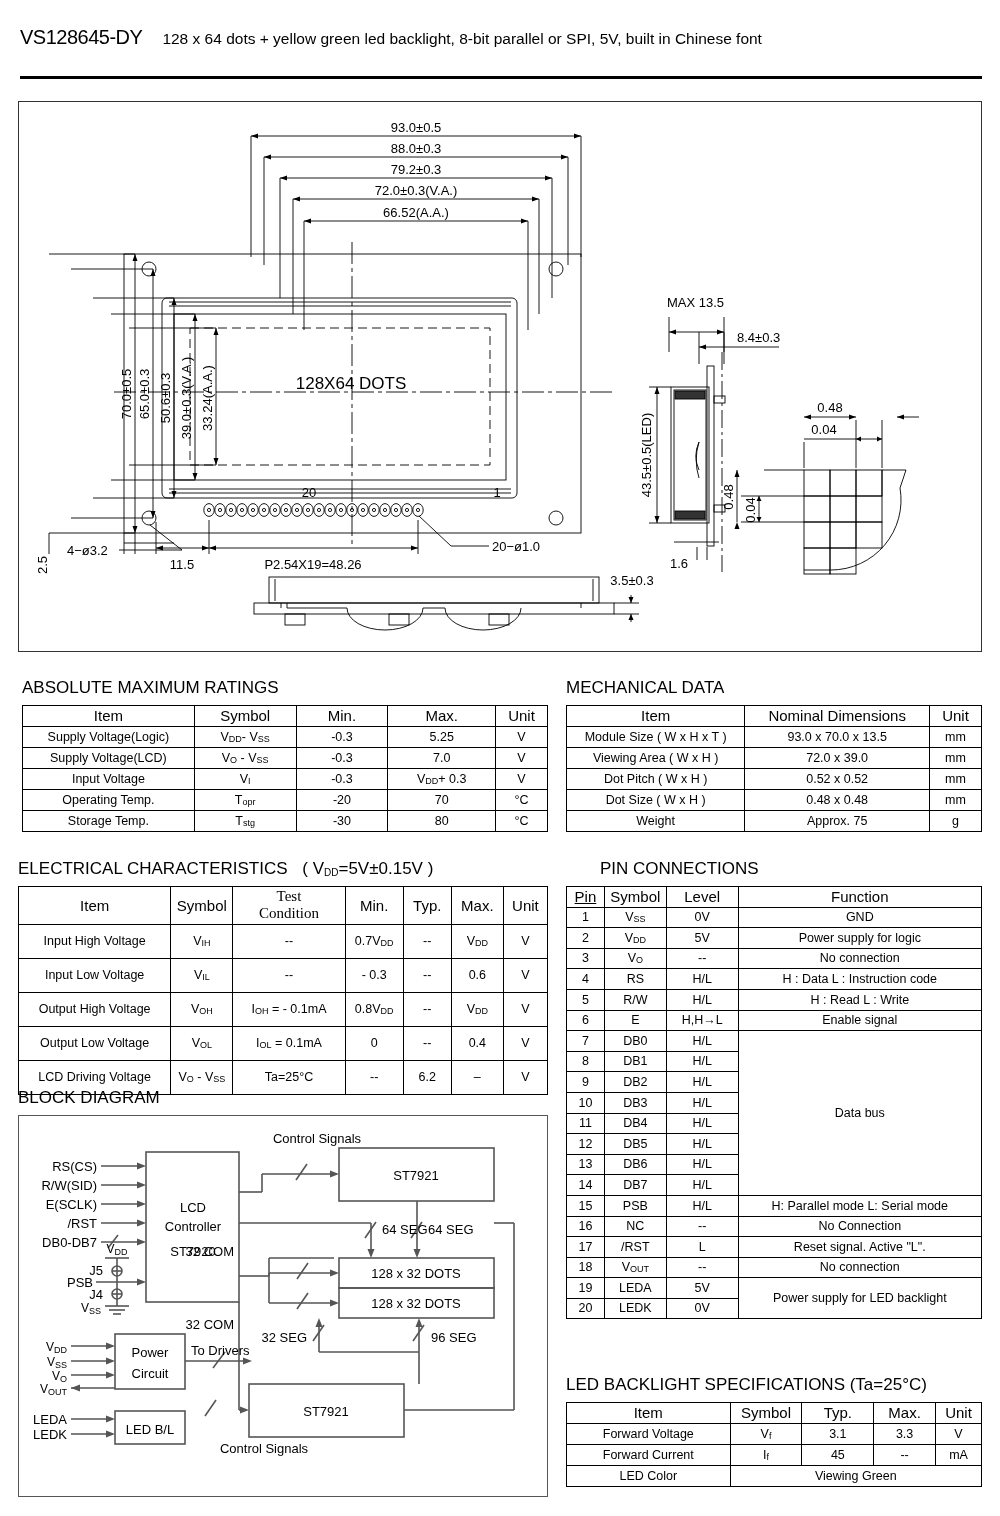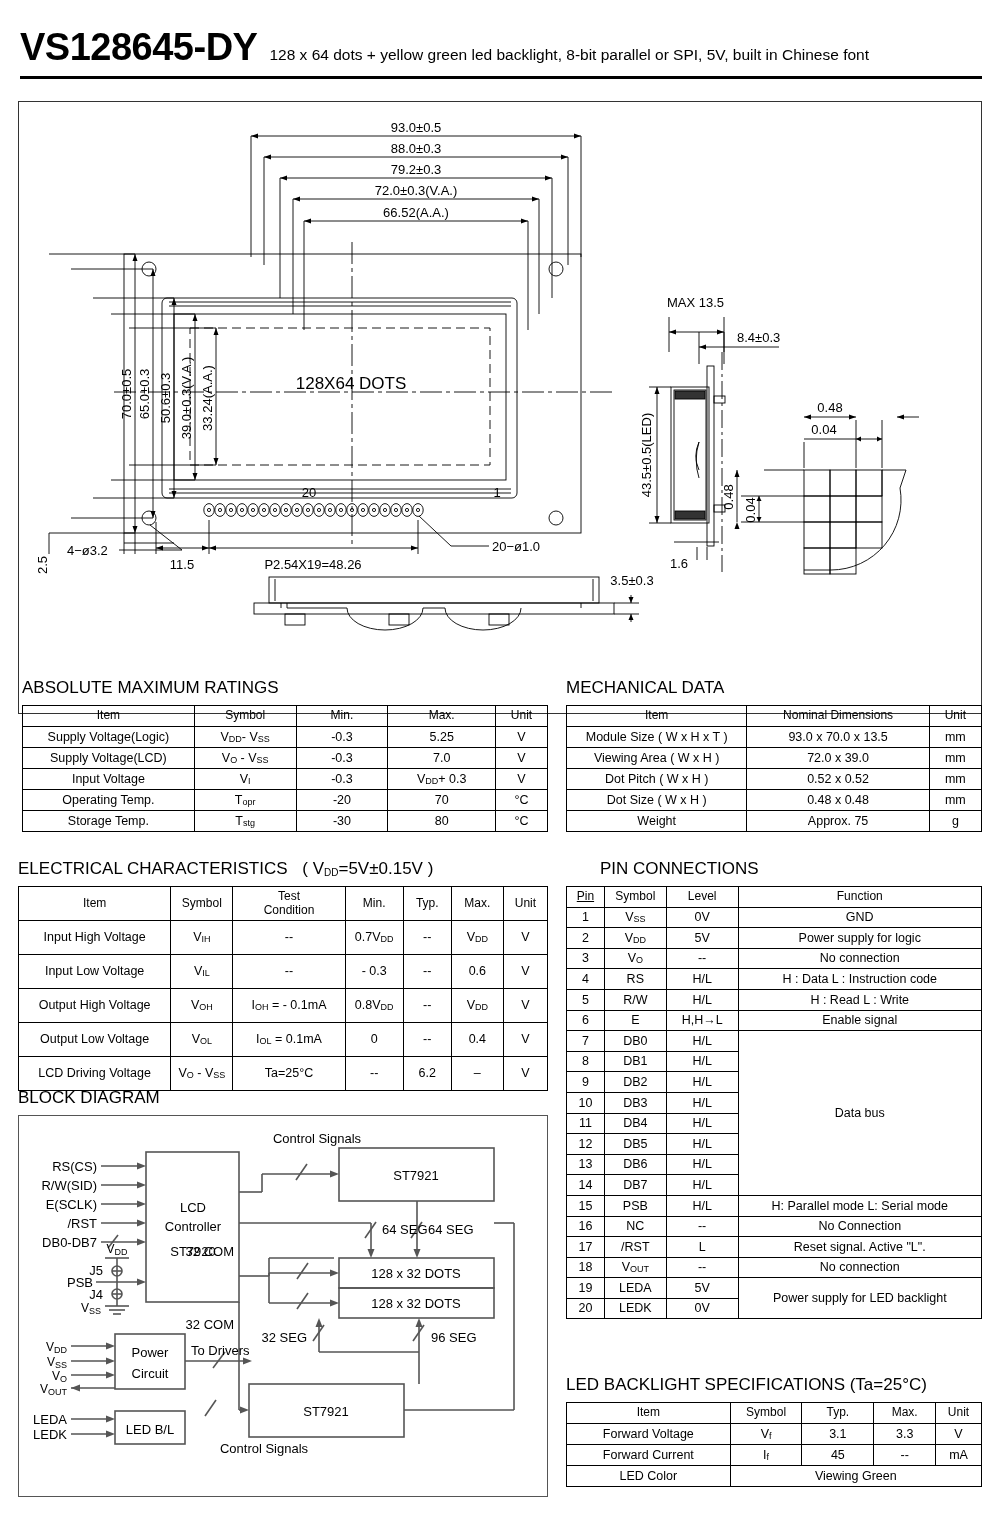--- a/index.html
+++ b/index.html
@@ -17,35 +17,35 @@
 
   
   #header {
     position: absolute; left: 0; top: 0; width: 1000px; height: 88px;
   }
   #title-row {
     position: absolute; left: 20px; top: 26px;
     display: flex; align-items: baseline;
   }
   #part-number {
-    font-size: 38px; font-weight: bold; letter-spacing: -0.5px;
+    font-size: 20px; font-weight: normal; letter-spacing: -0.5px;
     white-space: nowrap;
   }
   #part-desc {
-    font-size: 15.5px; margin-left: 12px; white-space: nowrap;
+    font-size: 15.5px; margin-left: 20px; white-space: nowrap;
   }
   #header-rule {
     position: absolute; left: 20px; top: 76px; width: 962px;
     border-top: 3px solid #000;
   }
 
   
   #drawing {
     position: absolute; left: 18px; top: 101px;
-    width: 964px; height: 613px;
+    width: 964px; height: 551px;
     border: 1px solid #333;
   }
   #drawing svg { display: block; }
 
   
   .sec-title {
     position: absolute;
     font-size: 17px;
     white-space: nowrap;
   }
@@ -58,21 +58,21 @@
     font-size: 12.5px;
   }
   table.dt td, table.dt th {
     border: 1px solid #000;
     padding: 1px 3px;
     text-align: center;
     font-weight: normal;
     line-height: 1.15;
     white-space: nowrap;
   }
-  table.dt th { font-size: 12px; }
+  table.dt th { font-size: 15px; }
   td.left, th.left { text-align: left; padding-left: 6px; }
   sub { font-size: 0.72em; vertical-align: -0.15em; }
 
   
   #tbl-amr { left: 22px; top: 705px; width: 526px; }
   #tbl-amr td, #tbl-amr th { height: 21px; }
 
   
   #tbl-mech { left: 566px; top: 705px; width: 416px; }
   #tbl-mech td, #tbl-mech th { height: 21px; }
@@ -491,21 +491,21 @@
 
 <div class="sec-title" style="left:18px; top:859px;">
   <span>ELECTRICAL CHARACTERISTICS</span>
   <span id="ec-cond" style="margin-left:10px;margin-top:40px;">( V<sub>DD</sub>=5V±0.15V )</span>
 </div>
 <table class="dt" id="tbl-ec">
   <thead>
       <tr>
     <th class="left" style="width:152px;">Item</th>
     <th style="width:62px;">Symbol</th>
-    <th style="width:112px;">
+    <th style="width:112px;font-family:Liberation Serif, serif;">
       <span>Test</span><br>
       <span>Condition</span>
     </th>
     <th style="width:58px;">Min.</th>
     <th style="width:48px;">Typ.</th>
     <th style="width:52px;">Max.</th>
     <th style="width:44px;">Unit</th>
   </tr>
     </thead>
   <tbody id="ec-body">

